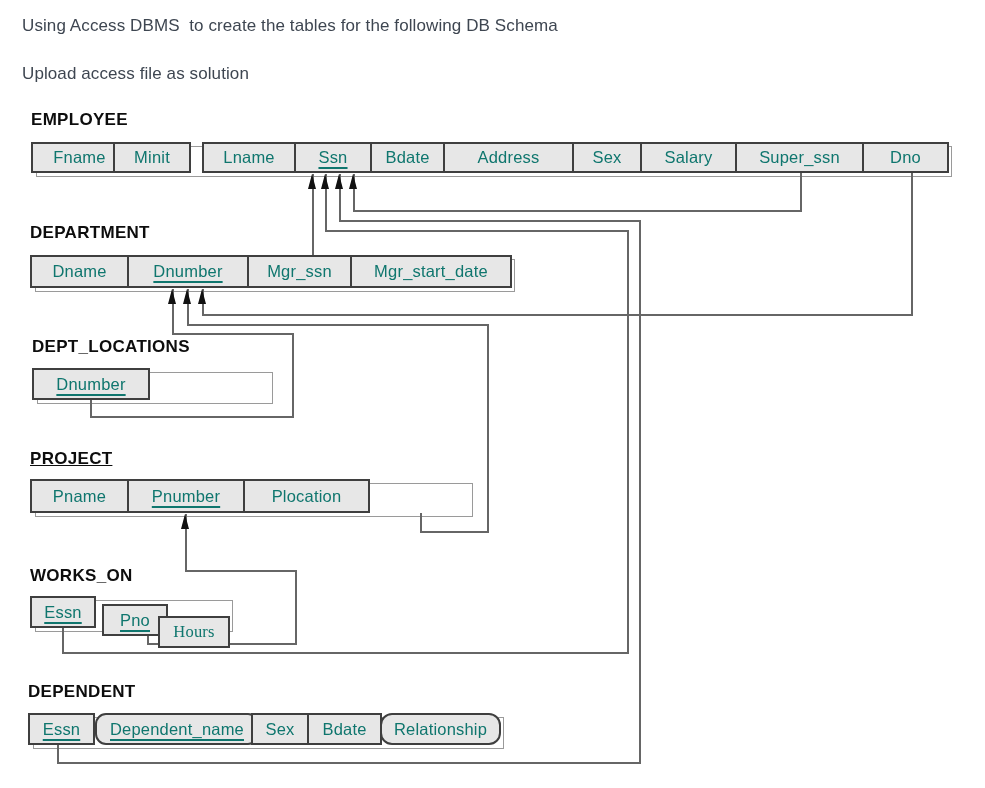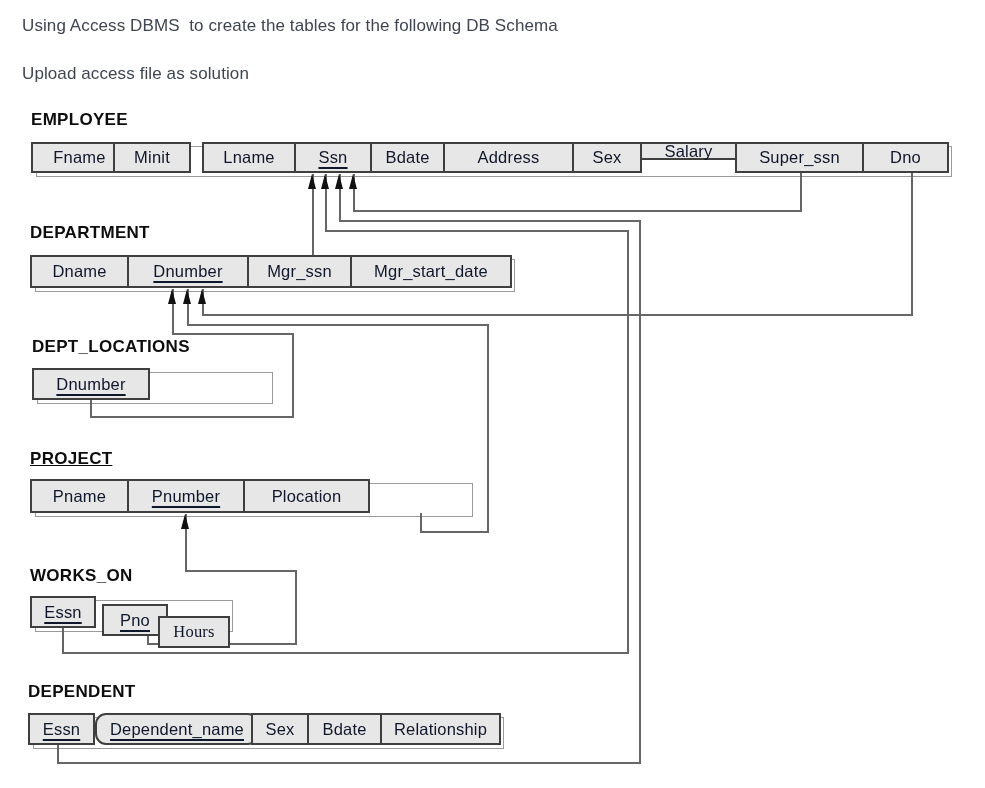--- a/index.html
+++ b/index.html
@@ -12,21 +12,21 @@
   #instr2{top:64px;}
   .stage{position:absolute;inset:0;}
   .tlabel{position:absolute;font-weight:700;font-size:17px;line-height:20px;
           color:var(--label-color,#0d0d0d);letter-spacing:.3px;z-index:4;}
   .tshadow{position:absolute;border:1.5px solid var(--shadow-color,#9a9a9a);
            box-sizing:border-box;z-index:1;background:transparent;}
   .tcell{position:absolute;box-sizing:border-box;z-index:3;
          background:var(--cell-fill,#e7e7e7);
          border:2px solid var(--cell-border,#3f3f3f);
          display:flex;align-items:center;justify-content:center;
-         font-size:16.5px;color:#0f172a;letter-spacing:.2px;}
+         font-size:16.5px;color:#0f766e;letter-spacing:.2px;}
   .tcell .key{text-decoration:underline;text-decoration-thickness:1.8px;
               text-underline-offset:3.5px;}
   .seg{position:absolute;background:var(--line-color,#666666);z-index:2;}
   .arrow{position:absolute;width:0;height:0;z-index:2;
          border-left:4.5px solid transparent;border-right:4.5px solid transparent;
          border-bottom:15px solid var(--arrow-color,#111111);}
 </style>
 </head>
 <body>
 
@@ -50,21 +50,21 @@
       </div>
       <div class="tcell" style="left: 370px; top: 142px; width: 75px; height: 31px;">
         <span>Bdate</span>
       </div>
       <div class="tcell" style="left: 443px; top: 142px; width: 131px; height: 31px;">
         <span>Address</span>
       </div>
       <div class="tcell" style="left: 572px; top: 142px; width: 70px; height: 31px;">
         <span>Sex</span>
       </div>
-      <div class="tcell" style="left: 640px; top: 142px; width: 97px; height: 18px;">
+      <div class="tcell" style="left: 640px; top: 142px; width: 97px; height: 31px;">
         <span>Salary</span>
       </div>
       <div class="tcell" style="left: 735px; top: 142px; width: 129px; height: 31px;">
         <span>Super_ssn</span>
       </div>
       <div class="tcell" style="left: 862px; top: 142px; width: 87px; height: 31px;">
         <span>Dno</span>
       </div>
       <div class="tlabel" style="left: 30px; top: 223px;">DEPARTMENT</div>
       <div class="tshadow" style="left: 35px; top: 259px; width: 480px; height: 33px;"></div>
@@ -114,21 +114,21 @@
       </div>
       <div class="tcell" style="left: 95px; top: 713px; width: 164px; height: 32px; border-radius: 11px;">
         <span class="key">Dependent_name</span>
       </div>
       <div class="tcell" style="left: 251px; top: 713px; width: 58px; height: 32px;">
         <span>Sex</span>
       </div>
       <div class="tcell" style="left: 307px; top: 713px; width: 75px; height: 32px;">
         <span>Bdate</span>
       </div>
-      <div class="tcell" style="left: 380px; top: 713px; width: 121px; height: 32px;">
+      <div class="tcell" style="left: 380px; top: 713px; width: 121px; height: 32px; border-radius: 12px;">
         <span>Relationship</span>
       </div>
       <div class="seg" style="left: 312px; top: 174px; width: 1.6px; height: 82.6px;"></div>
       <div class="arrow" style="left: 308.3px; top: 174px;"></div>
       <div class="seg" style="left: 325px; top: 174px; width: 1.6px; height: 57.6px;"></div>
       <div class="seg" style="left: 325px; top: 230px; width: 303.6px; height: 1.6px;"></div>
       <div class="seg" style="left: 627px; top: 230px; width: 1.6px; height: 423.6px;"></div>
       <div class="seg" style="left: 62px; top: 652px; width: 566.6px; height: 1.6px;"></div>
       <div class="seg" style="left: 62px; top: 628px; width: 1.6px; height: 25.6px;"></div>
       <div class="arrow" style="left: 321.3px; top: 174px;"></div>

